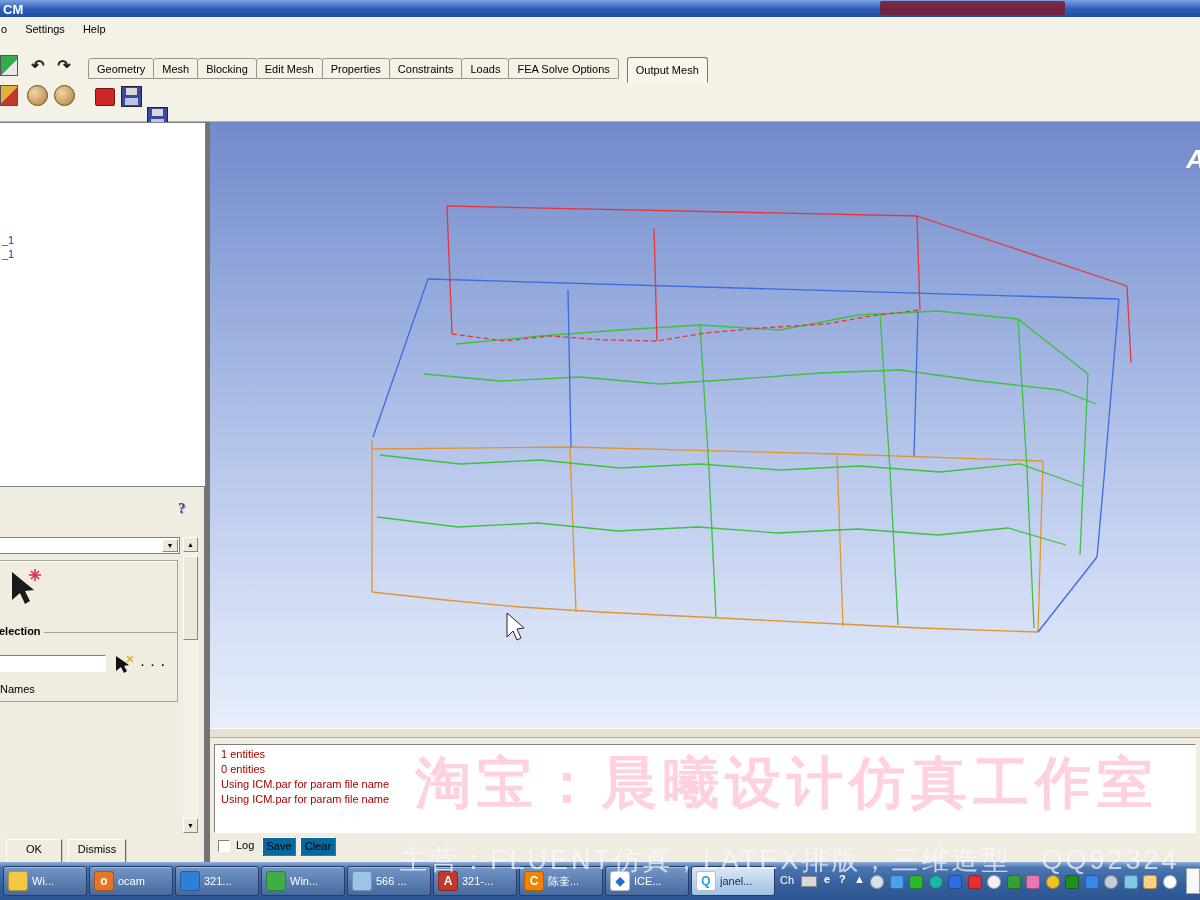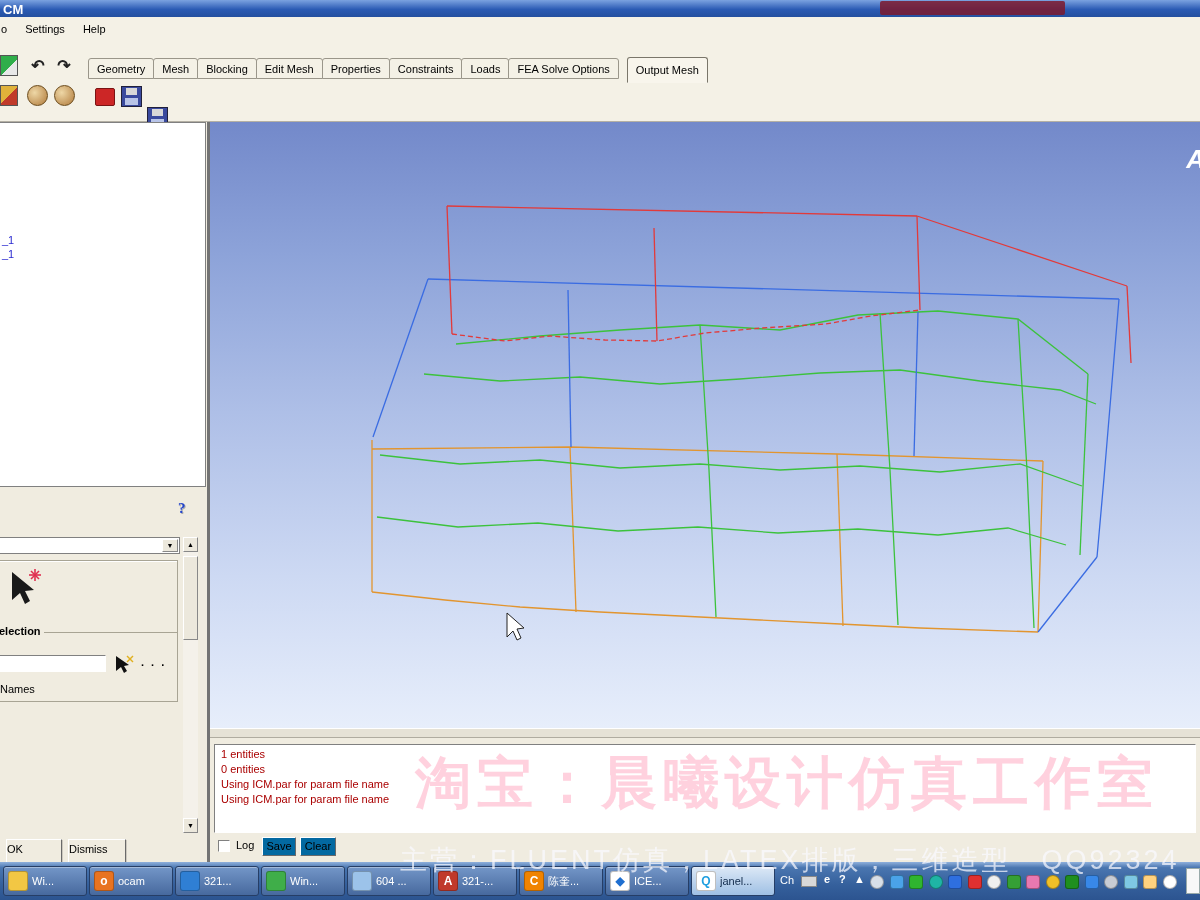--- a/index.html
+++ b/index.html
@@ -46,21 +46,21 @@
   .floppy::before{content:"";position:absolute;left:3px;bottom:1px;right:3px;height:7px;background:#b8c4e8;}
   .save-icon{left:121px;top:43px;width:21px;height:21px;}
   .save-copy-icon{left:147px;top:43px;width:21px;height:21px;}
   .solver-cube-icon{left:173px;top:41px;width:23px;height:23px;border:1px solid #111;
        background:linear-gradient(180deg,#4a66cc,#22347a);position:relative;}
   .solver-cube-icon::after{content:"";position:absolute;right:1px;bottom:1px;
        border-left:9px solid transparent;border-bottom:9px solid #f2c91e;}
 
   
   .leftpanel{position:absolute;left:0;top:122px;width:210px;height:740px;background:#f0ece0;
-       border-right:3px solid #737373;}
+       border-right:6px solid #737373;}
   .tree{position:absolute;left:0;top:0;width:206px;height:365px;background:#fff;
        border:1px solid #808080;border-left:none;padding-top:110px;overflow:hidden;}
   .tree-item{color:#2a2ad0;padding:1px 0 1px 2px;}
   .help-icon{position:absolute;left:178px;top:378px;color:#2244cc;font-weight:bold;font-size:15px;
        font-family:"Liberation Serif",serif;text-shadow:1px 1px 0 #aaa;cursor:default;}
   .combo{position:absolute;left:0;top:415px;width:180px;height:17px;background:#fff;
        border:1px solid #808080;border-left:none;}
   .combo-btn{position:absolute;right:1px;top:1px;width:16px;height:13px;background:#ece8dc;
        border:1px solid;border-color:#fff #888 #888 #fff;font-size:7px;text-align:center;line-height:12px;}
   .scrollbar{position:absolute;left:183px;top:415px;width:15px;height:296px;background:#f4f1ea;}
@@ -73,21 +73,21 @@
        border:1px solid #a8a494;box-shadow:inset 1px 1px 0 #fff;}
   .sel-box{position:absolute;left:-10px;top:510px;width:188px;height:70px;border:1px solid #a8a494;}
   .sel-legend{position:absolute;left:-4px;top:503px;background:#f0ece0;padding:0 3px;font-weight:bold;}
   .pick-big{position:absolute;left:4px;top:446px;}
   .sel-input{position:absolute;left:-4px;top:533px;width:110px;height:17px;background:#fff;
        border:1px solid;border-color:#808080 #fff #fff #808080;font-size:11px;padding:0 3px;
        font-family:"Liberation Sans",sans-serif;}
   .pick-small{position:absolute;left:112px;top:532px;}
   .dots{position:absolute;left:141px;top:534px;font-weight:bold;letter-spacing:2px;}
   .names-label{position:absolute;left:0;top:561px;}
-  .pbtn{position:absolute;height:31px;background:#f0ece0;text-align:left;line-height:18px;
+  .pbtn{position:absolute;height:31px;background:#f0ece0;text-align:center;line-height:18px;
        border:1px solid;border-color:#fff #6a6a6a #6a6a6a #fff;box-shadow:1px 1px 0 rgba(0,0,0,.15);
        cursor:default;}
   .ok-btn{left:6px;top:717px;width:56px;}
   .dismiss-btn{left:68px;top:717px;width:58px;}
 
   
   .viewport{position:absolute;left:210px;top:122px;width:990px;height:606px;overflow:hidden;
        background:linear-gradient(180deg,#7389ca 0%,#8da3d9 22%,#aebfe7 48%,#cdd9f3 75%,#e7eefb 100%);}
   .viewport svg{position:absolute;left:0;top:0;}
   .vlogo{position:absolute;right:-5px;top:22px;color:#fff;font-weight:bold;font-size:26px;font-style:italic;}
@@ -274,21 +274,21 @@
       <div class="tbtn" style="left: 175px;">
         <div class="ticon" style="background: rgb(47, 127, 212); color: rgb(255, 255, 255);"></div>
         <div class="tlabel">321...</div>
       </div>
       <div class="tbtn" style="left: 261px;">
         <div class="ticon" style="background: rgb(63, 174, 73); color: rgb(255, 255, 255);"></div>
         <div class="tlabel">Win...</div>
       </div>
       <div class="tbtn" style="left: 347px;">
         <div class="ticon" style="background: rgb(156, 195, 234); color: rgb(255, 255, 255);"></div>
-        <div class="tlabel">604 ...</div>
+        <div class="tlabel">566 ...</div>
       </div>
       <div class="tbtn" style="left: 433px;">
         <div class="ticon" style="background: rgb(192, 57, 43); color: rgb(255, 255, 255);">A</div>
         <div class="tlabel">321-...</div>
       </div>
       <div class="tbtn" style="left: 519px;">
         <div class="ticon" style="background: rgb(240, 131, 0); color: rgb(255, 255, 255);">C</div>
         <div class="tlabel">陈奎...</div>
       </div>
       <div class="tbtn" style="left: 605px;">

